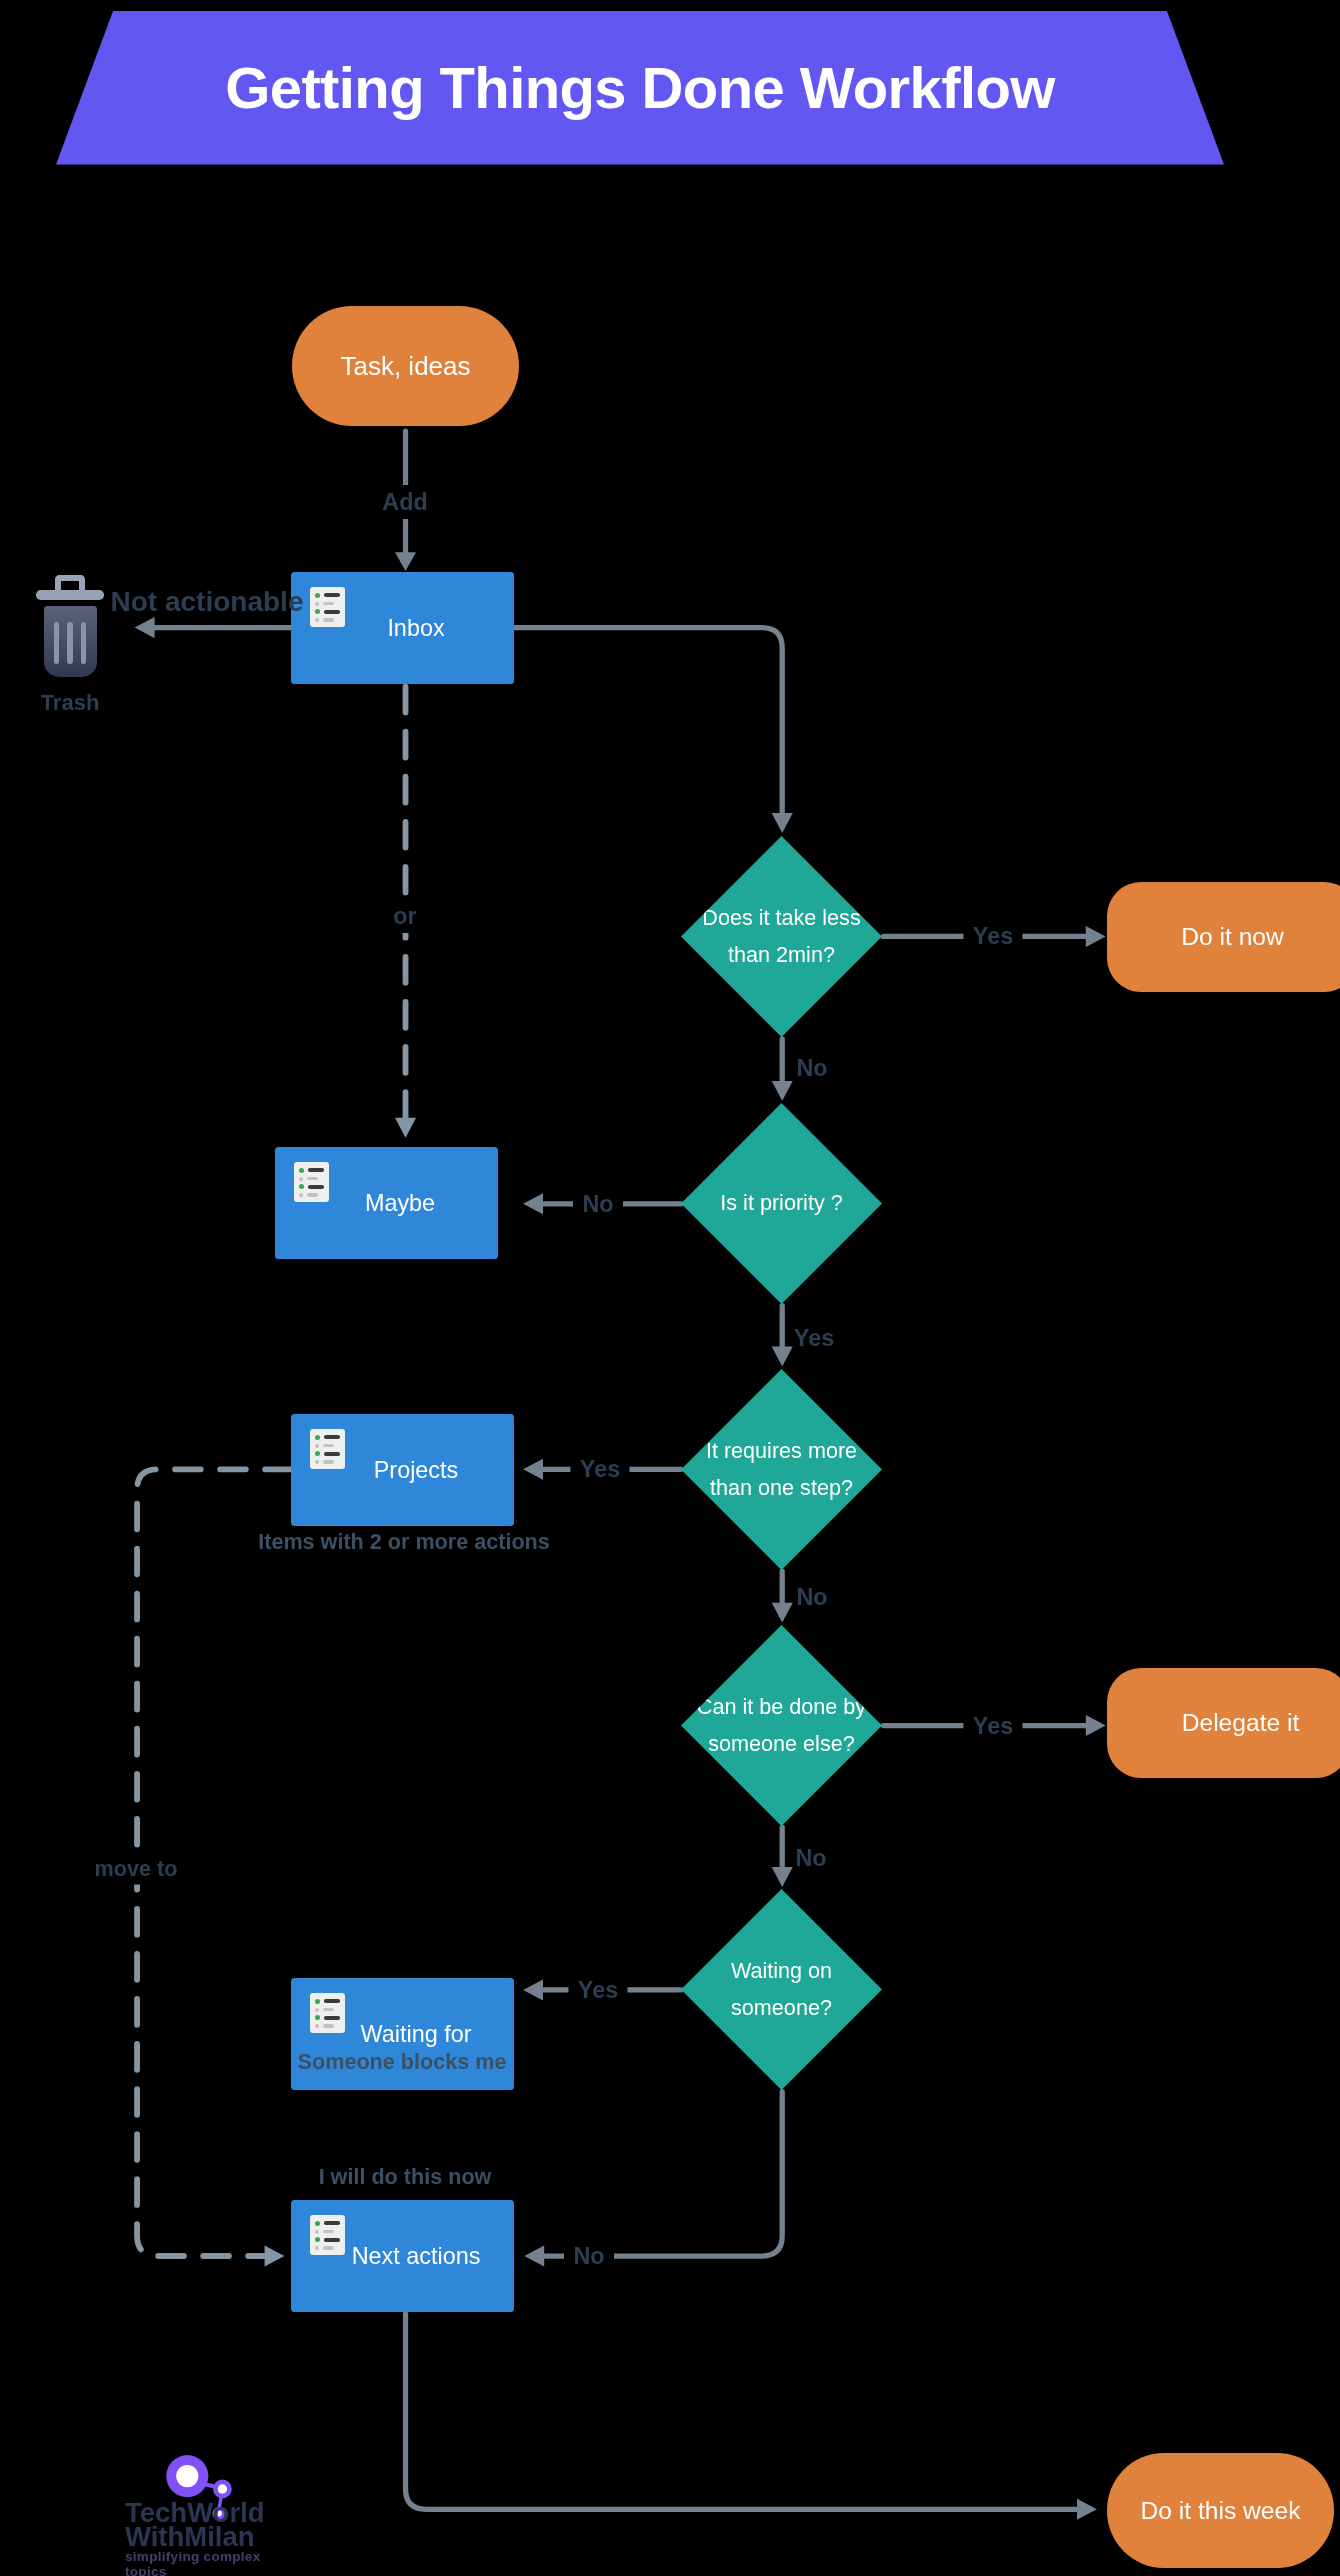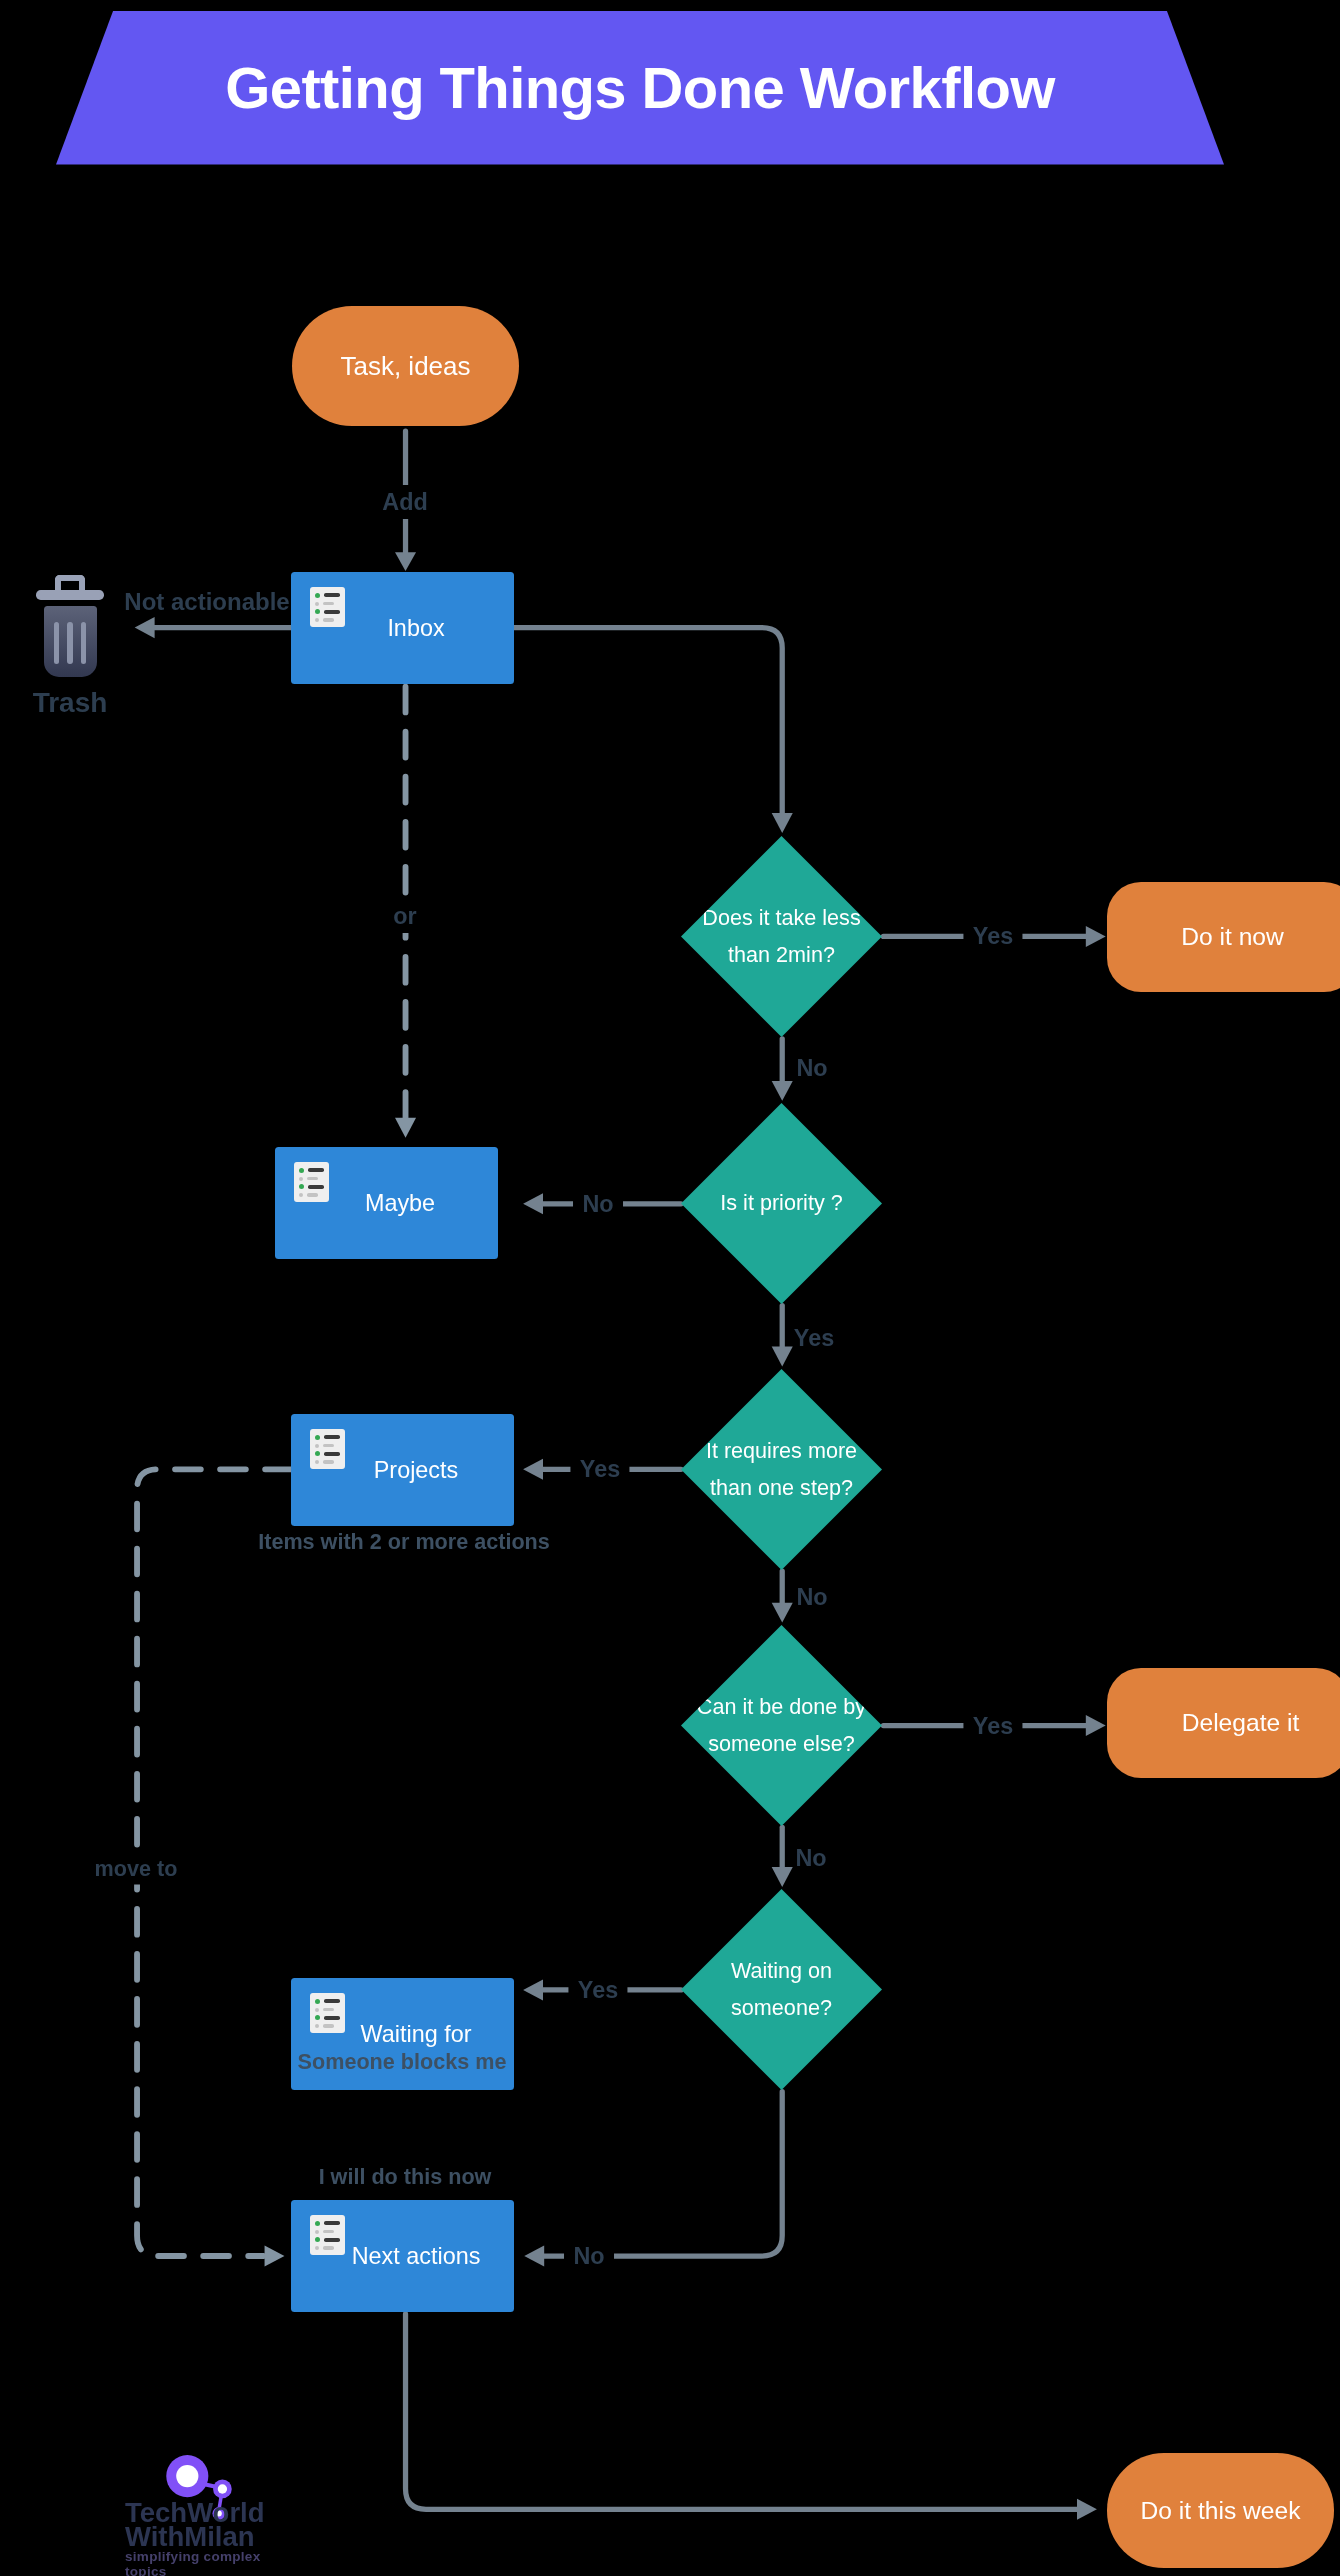--- a/index.html
+++ b/index.html
@@ -141,21 +141,21 @@
 
   <div class="trash">
     <div class="handle"></div>
     <div class="lid"></div>
     <div class="body">
       <div class="stripe" style="left:10px;"></div>
       <div class="stripe" style="left:23.4px;"></div>
       <div class="stripe" style="left:37px;"></div>
     </div>
   </div>
-  <div class="lbl" style="left:70px;top:703px;font-size:28px;">Trash</div>
+  <div class="lbl" style="left:70px;top:703px;font-size:22px;">Trash</div>
 
   <div class="box" style="left:291px;top:572px;">
     <div class="doc">
       <div class="row g">
           <span class="dot"></span>
           <span class="bar"></span>
         </div>
       <div class="row l">
           <span class="dot"></span>
           <span class="bar"></span>
@@ -297,21 +297,21 @@
     <span>Do it now</span>
   </div>
   <div class="pill" style="left:1107px;top:1668px;width:219px;height:110px;border-radius:34px;padding-left:24px;">
     <span>Delegate it</span>
   </div>
   <div class="pill" style="left:1107px;top:2453px;width:227px;height:115px;border-radius:57px;">
     <span>Do it this week</span>
   </div>
 
   <div class="lbl onl" style="left:405px;top:502px;">Add</div>
-  <div class="lbl" style="left:207px;top:602px;font-size:24px;">Not actionable</div>
+  <div class="lbl" style="left:207px;top:602px;font-size:28px;">Not actionable</div>
   <div class="lbl onl" style="left:405px;top:916px;">or</div>
   <div class="lbl onl" style="left:993px;top:936px;">Yes</div>
   <div class="lbl" style="left:812px;top:1068px;">No</div>
   <div class="lbl onl" style="left:598px;top:1204px;">No</div>
   <div class="lbl" style="left:814px;top:1338px;">Yes</div>
   <div class="lbl onl" style="left:600px;top:1469px;">Yes</div>
   <div class="lbl" style="left:812px;top:1597px;">No</div>
   <div class="lbl onl" style="left:993px;top:1726px;">Yes</div>
   <div class="lbl" style="left:811px;top:1858px;">No</div>
   <div class="lbl onl" style="left:598px;top:1990px;">Yes</div>

